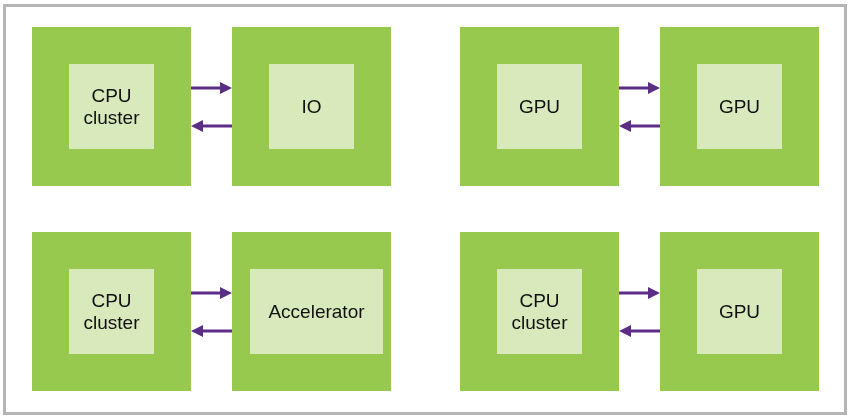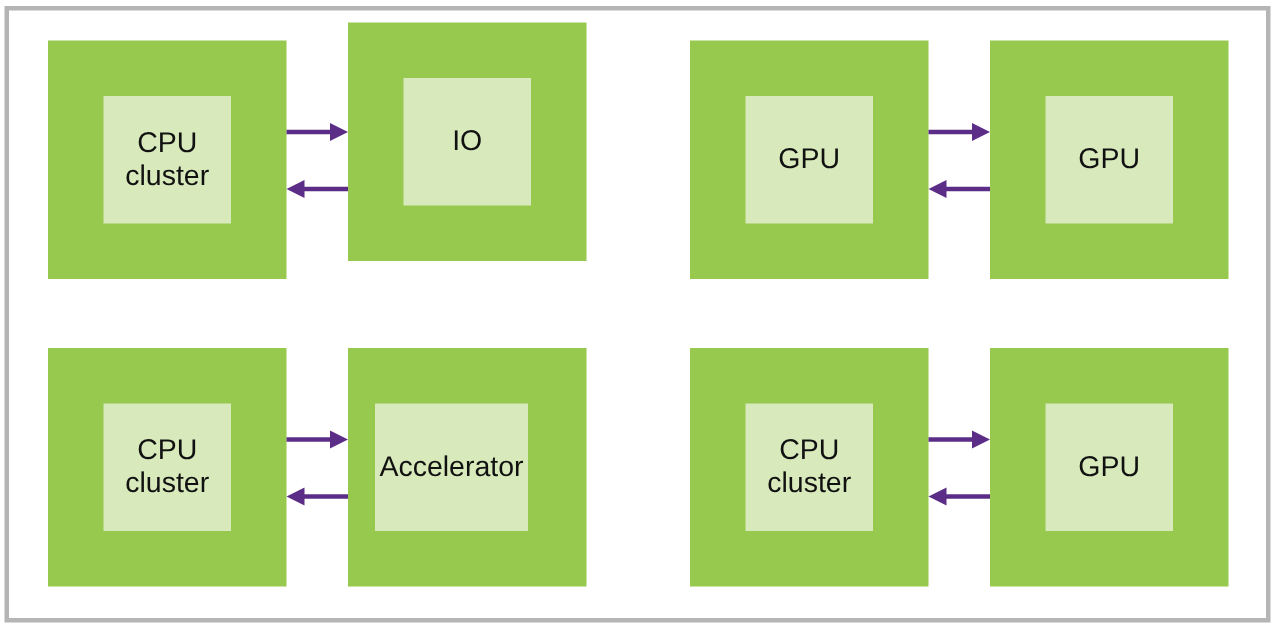--- a/index.html
+++ b/index.html
@@ -4,36 +4,36 @@
   <style>
     html, body { margin: 0; padding: 0; background: #ffffff; }
     body { width: 850px; height: 419px; position: relative; overflow: hidden;
            font-family: "Liberation Sans", sans-serif; }
     .frame { position: absolute; left: 3px; top: 4px; width: 838px; height: 405px;
              border: 3px solid #b5b5b5; box-sizing: content-box; }
     .outer { position: absolute; width: 159px; height: 159px; background: #97c94f; }
     .inner { position: absolute; left: 37px; top: 37px; width: 85px; height: 85px;
              background: #d8eabb; display: flex; align-items: center; justify-content: center;
              text-align: center; color: #111; font-size: 19px; line-height: 22px; }
-    .inner.wide { left: 18px; width: 102px; }
+    .inner.wide { left: 18px; width: 133px; }
     .label { white-space: pre-line; }
     svg.arrows { position: absolute; left: 0; top: 0; width: 850px; height: 419px; pointer-events: none; }
   </style>
 </head>
 <body>
 
 <div class="frame"></div>
 
 <div class="outer" style="left:32px;top:27px;">
   <div class="inner">
     <span class="label">CPU
 cluster</span>
   </div>
 </div>
-<div class="outer" style="left:232px;top:15px;">
+<div class="outer" style="left:232px;top:27px;">
   <div class="inner">
     <span class="label">IO</span>
   </div>
 </div>
 
 <div class="outer" style="left:460px;top:27px;">
   <div class="inner">
     <span class="label">GPU</span>
   </div>
 </div>

